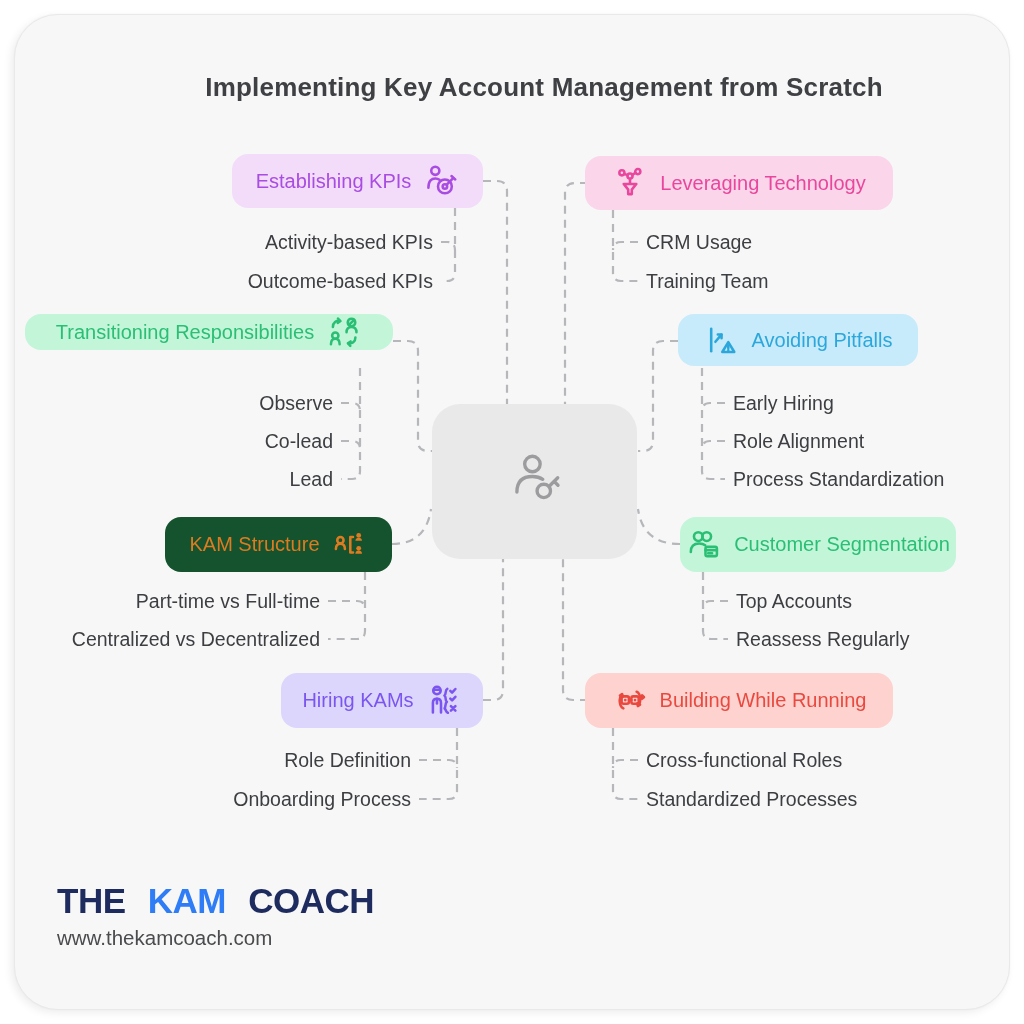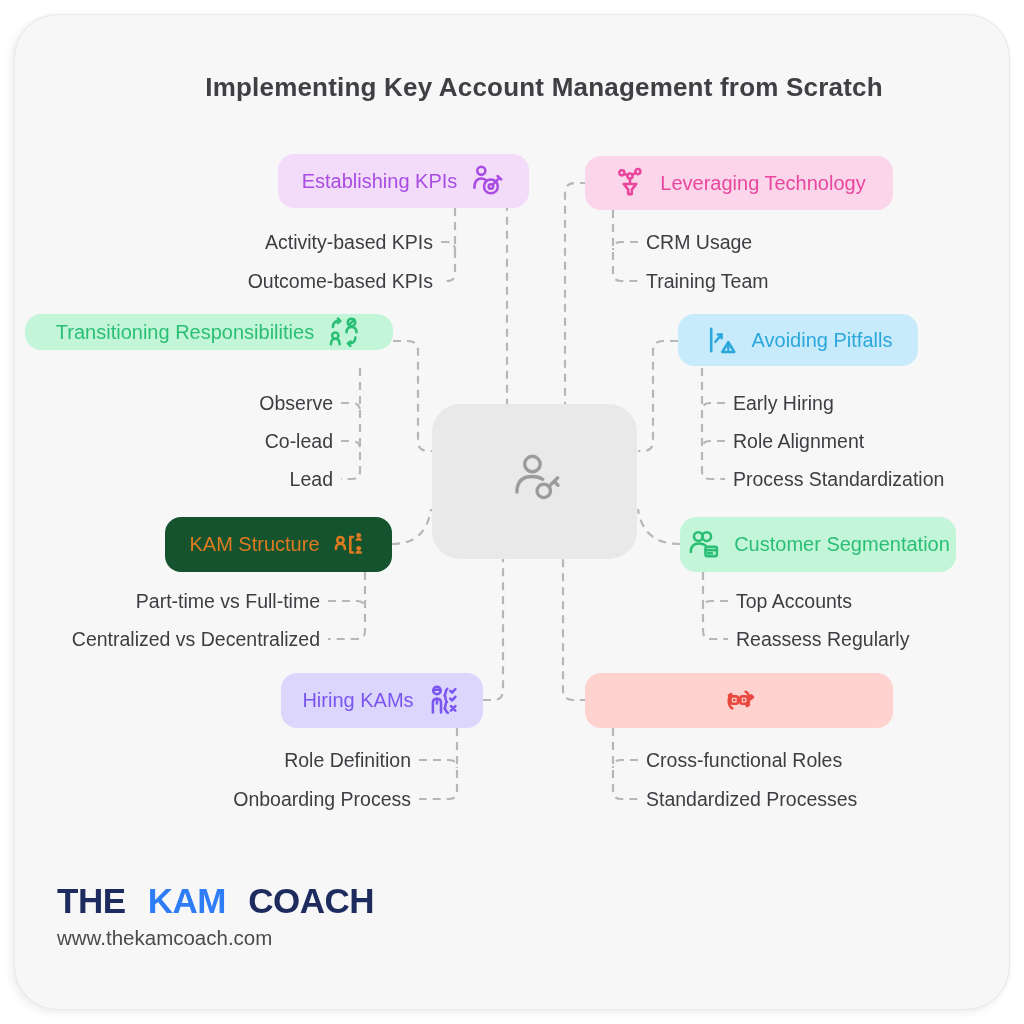--- a/index.html
+++ b/index.html
@@ -10,21 +10,21 @@
   .title{position:absolute;left:0;top:72px;width:1024px;text-align:center;
     font-size:26px;font-weight:bold;color:#3e4043;margin:0;letter-spacing:.2px;padding-left:32px;}
   svg.connectors{position:absolute;left:0;top:0;width:1024px;height:1024px;pointer-events:none;}
   .connectors path{fill:none;stroke:#b5b7ba;stroke-width:2.2;stroke-dasharray:8 6;}
   .node{position:absolute;display:flex;align-items:center;justify-content:center;
     gap:12px;border-radius:16px;font-size:20px;white-space:nowrap;}
   .node .nlabel{display:inline-block;}
   .node .icon{display:inline-flex;align-items:center;justify-content:center;}
   .node .icon svg{display:block;}
   
-  .n-ek{left:232px;top:154px;width:251px;height:54px;margin-left:46px;}
+  .n-ek{left:232px;top:154px;width:251px;height:54px;}
   .n-lt{left:585px;top:156px;width:308px;height:54px;}
   .n-tr{left:25px; top:314px;width:368px;height:36px;}
   .n-ap{left:678px;top:314px;width:240px;height:52px;}
   .n-ks{left:165px;top:517px;width:227px;height:55px;}
   .n-cs{left:680px;top:517px;width:276px;height:55px;}
   .n-hk{left:281px;top:673px;width:202px;height:55px;}
   .n-bw{left:585px;top:673px;width:308px;height:55px;}
   
   .center{position:absolute;left:432px;top:404px;width:205px;height:155px;
     border-radius:28px;display:flex;flex-direction:column;align-items:center;
@@ -218,20 +218,21 @@
       <circle cx="15.35" cy="11.35" r="0.9" fill="currentColor" stroke="none"></circle>
       <path d="M11.3 11.35 H12.9"></path>
       <path d="M18.6 9.4 h2.6"></path>
         <path d="M20 8.2 l1.3 1.2 -1.3 1.2"></path>
       <path d="M7.6 16.9 C4.9 15.7 4.2 10.2 6.7 7.5"></path>
         <path d="M5.3 8.3 l1.4 -0.9 0.5 1.7"></path>
       <path d="M16.4 5.8 C19.1 7 19.8 12.5 17.3 15.2"></path>
         <path d="M18.7 14.4 l-1.4 0.9 -0.5 -1.7"></path>
     </svg>
   </span>
+  <span class="nlabel">Building While Running</span>
 </div>
 <div class="child c-bw0">Cross-functional Roles</div>
 <div class="child c-bw1">Standardized Processes</div>
 
 <div class="center" style="background: rgb(233, 233, 234); color: rgb(156, 156, 158);">
   <span class="icon">
     <svg width="62" height="62" viewBox="0 0 24 24" fill="none" stroke="currentColor" stroke-width="1.3" stroke-linecap="round" stroke-linejoin="round">
       <circle cx="11" cy="6.6" r="3"></circle>
       <path d="M5 17.4 C5 12.8 7.7 11.4 11 11.4 C12.6 11.4 14 11.8 15 12.5"></path>
       <circle cx="15.4" cy="17" r="2.6"></circle>

